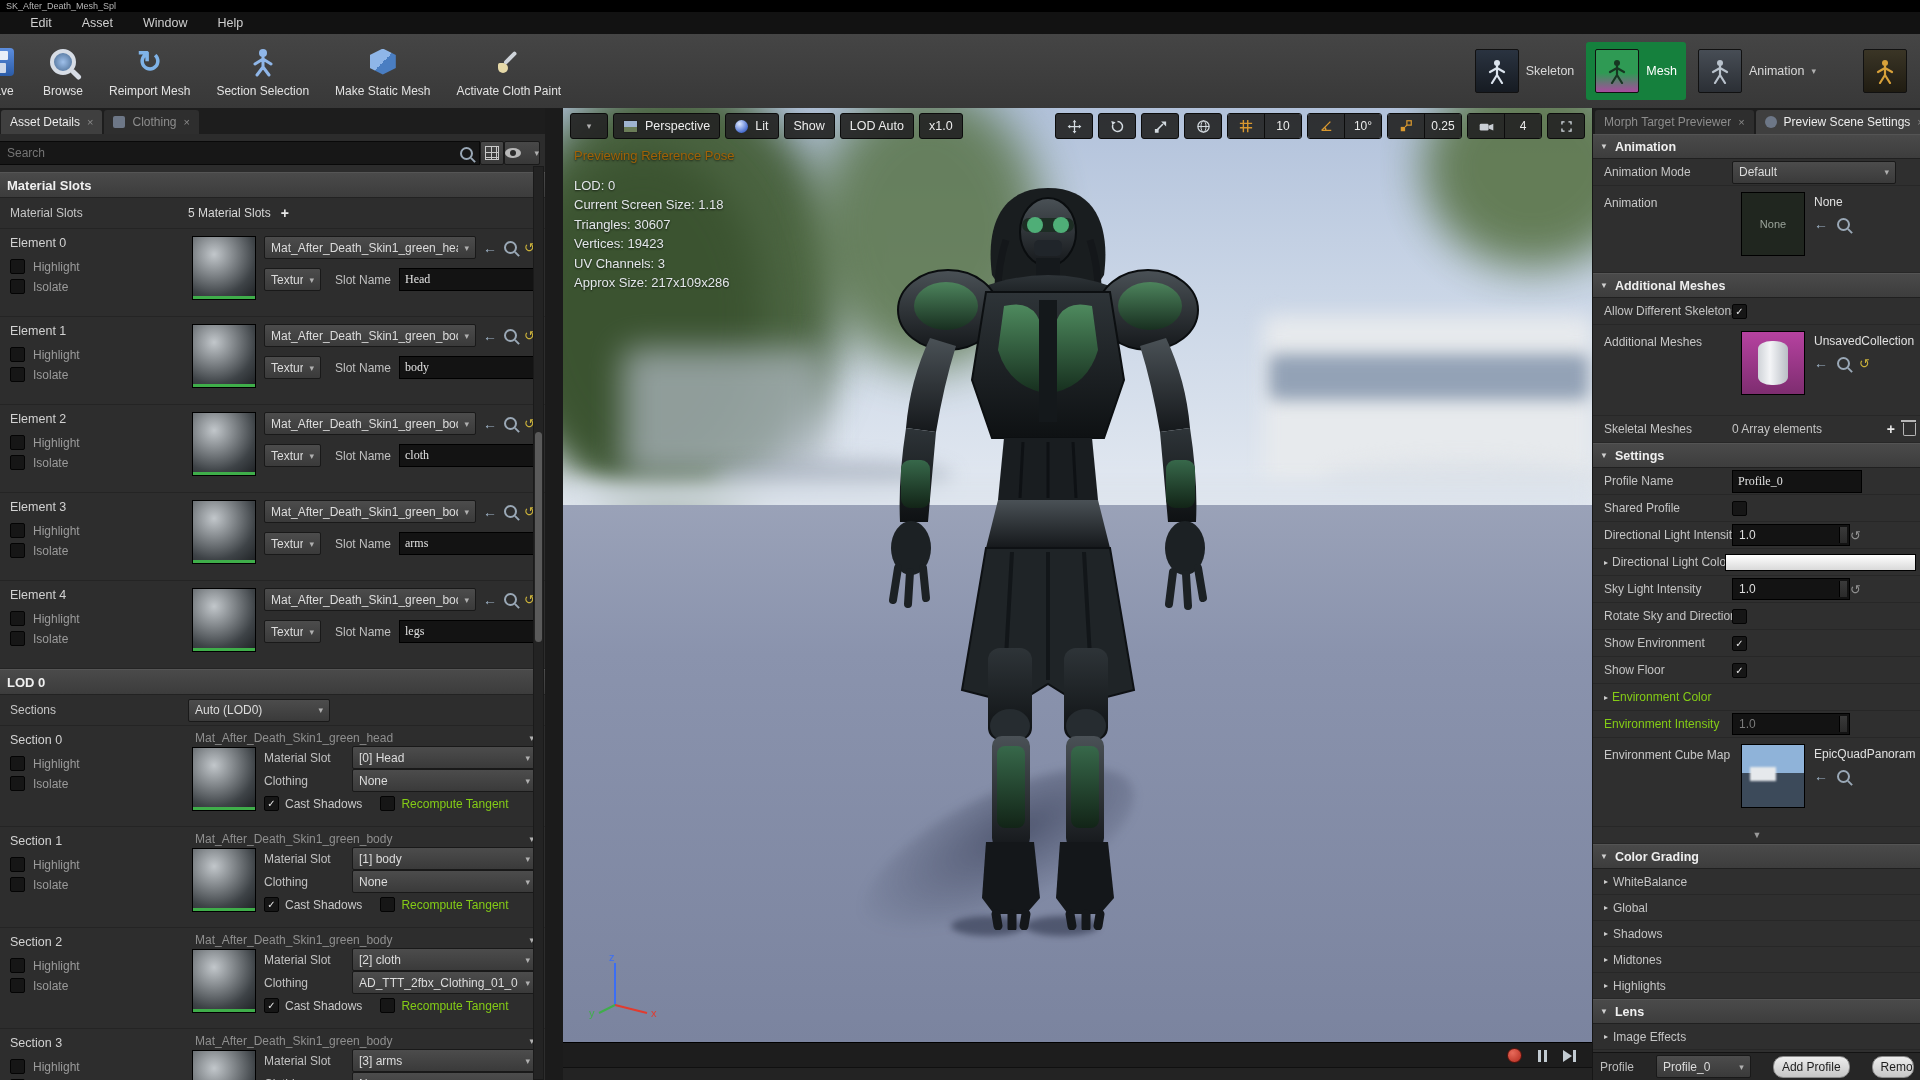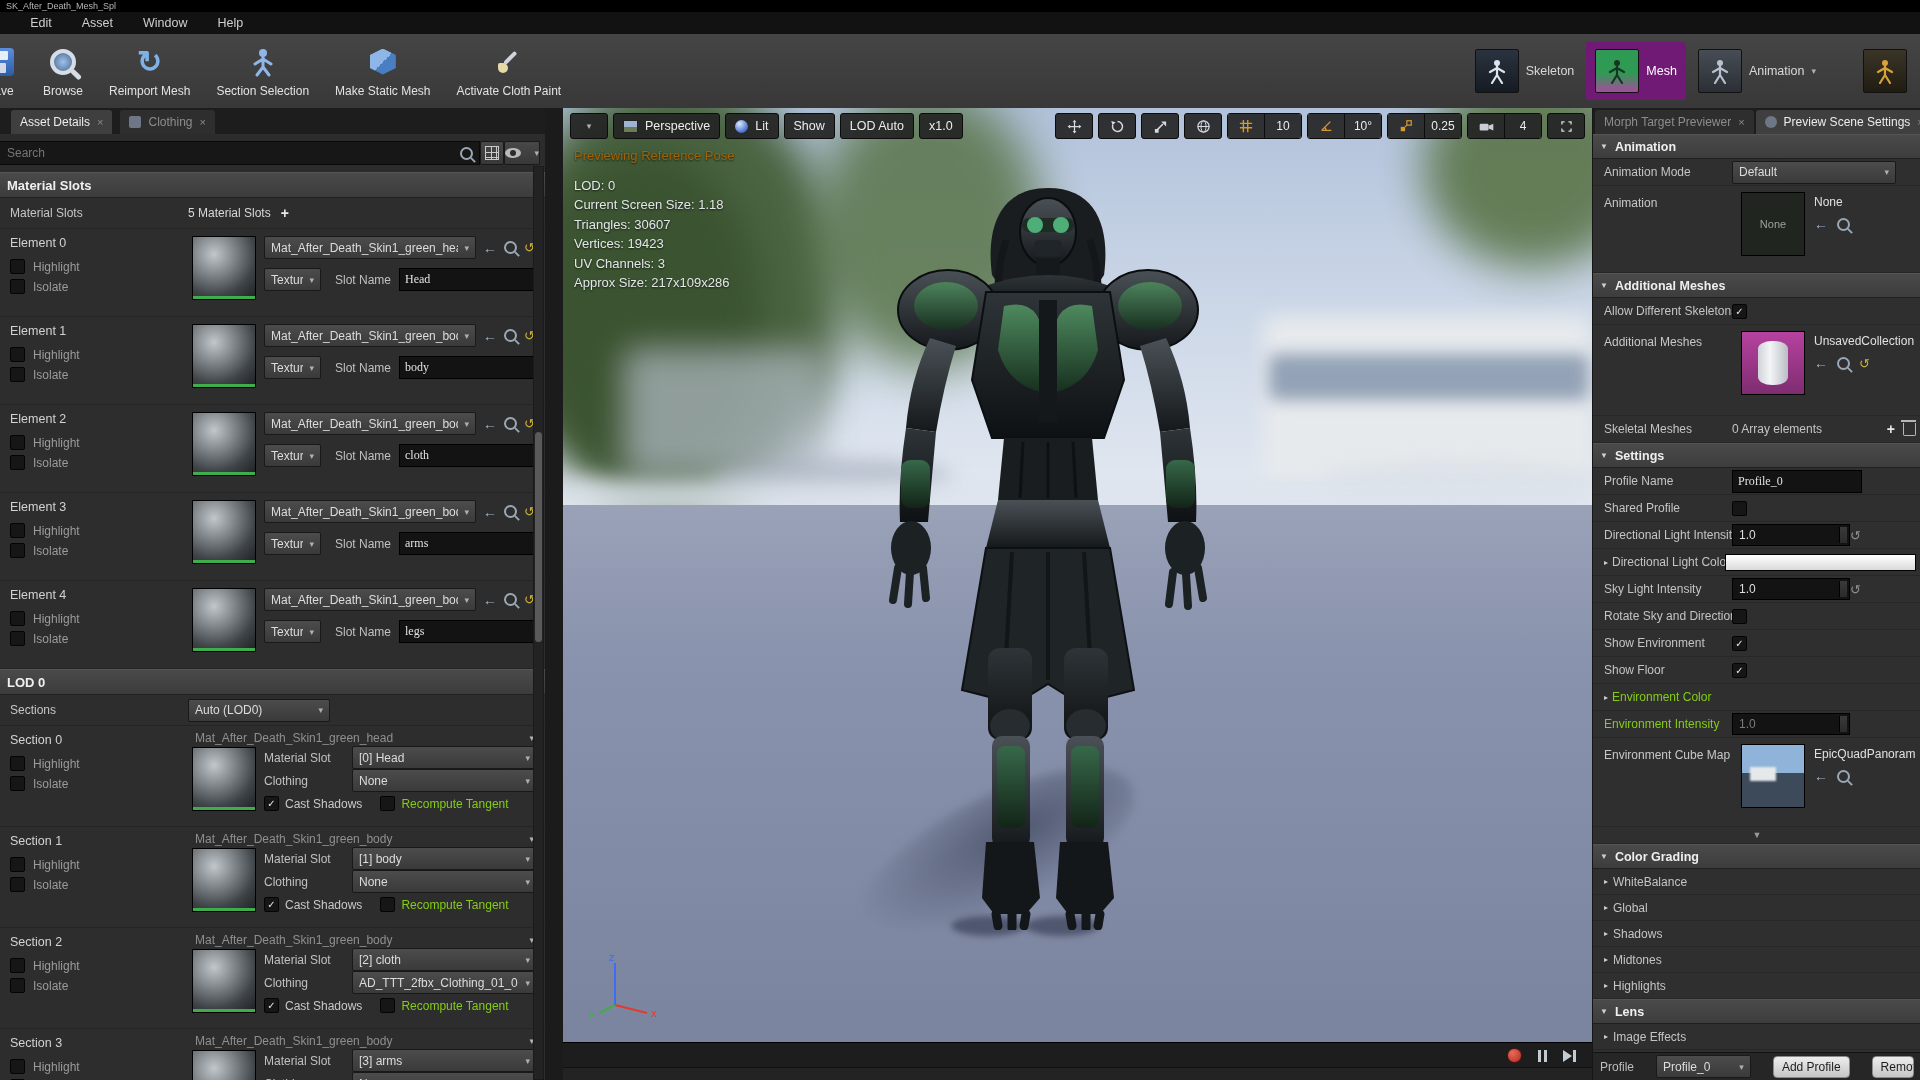--- a/index.html
+++ b/index.html
@@ -24,21 +24,21 @@
   .ic-mag-big{width:18px;height:18px;border:4px solid #d7dde6;border-radius:50%;position:relative;background:radial-gradient(#9fc0ea,#46688f)}
   .ic-mag-big::after{content:"";position:absolute;width:12px;height:5px;background:#d7dde6;transform:rotate(45deg);right:-10px;bottom:-6px;border-radius:2px}
   .ic-reimport{font-size:30px;color:#7fb3e8;font-weight:bold;line-height:1}
   .ic-box{width:26px;height:26px;background:linear-gradient(135deg,#8fb6e8 0 50%,#4a7ec2 50% 100%);
           clip-path:polygon(50% 0,100% 25%,100% 75%,50% 100%,0 75%,0 25%);}
   .ic-brush{width:30px;height:30px;position:relative}
   .ic-brush::before{content:"";position:absolute;left:4px;bottom:4px;width:10px;height:10px;background:#e6d9a8;border-radius:2px 6px 6px 6px}
   .ic-brush::after{content:"";position:absolute;left:12px;bottom:12px;width:16px;height:4px;background:#cfd4da;transform:rotate(-45deg);transform-origin:left bottom;border-radius:2px}
   .modetabs{position:absolute;right:4px;top:34px;height:74px;display:flex;align-items:center;gap:3px}
   .modetab{display:flex;align-items:center;gap:7px;height:58px;padding:0 9px;border-radius:3px;cursor:pointer;color:#d8d8d8;font-size:12.5px}
-  .modetab.active{background:#701a75;color:#fff}
+  .modetab.active{background:#15803d;color:#fff}
   .mthumb{width:42px;height:42px;border:1px solid #111;border-radius:2px;display:flex;align-items:center;justify-content:center}
   .mthumb svg{display:block}
   .t-skel{background:linear-gradient(#2a3340,#161b22)}
   .t-mesh{background:linear-gradient(180deg,#2f9a54 0 55%,#a84b9e 100%)}
   .t-anim{background:linear-gradient(#474d55,#2b2f35)}
   .t-extra{background:linear-gradient(#3a3526,#201c12)}
   
   .strip{height:24px;background:linear-gradient(#4a4a4a,#3c3c3c);border-top:1px solid #555;border-bottom:1px solid #222;
          display:flex;align-items:center;padding:0 7px;font-weight:bold;font-size:13px;color:#f0f0f0}
   .dd{height:21px;background:linear-gradient(#4c4c4c,#3a3a3a);border:1px solid #191919;border-radius:2px;
@@ -61,21 +61,21 @@
   .i-trash{width:11px;height:12px;position:relative;border:1.5px solid #b6b6b6;border-top:none;border-radius:0 0 2px 2px}
   .i-trash::before{content:"";position:absolute;left:-3px;top:-3px;width:15px;height:2px;background:#b6b6b6}
   .i-eye{width:16px;height:10px;position:relative}
   .i-eye::before{content:"";position:absolute;inset:0;background:#b9b9b9;border-radius:50%}
   .i-eye::after{content:"";position:absolute;left:5px;top:2px;width:6px;height:6px;background:#2b2b2b;border-radius:50%}
   .sphere{width:62px;height:62px;border:1px solid #000;flex-shrink:0;position:relative;
           background:radial-gradient(circle at 34% 28%,#c2c7cb 0%,#84898d 32%,#3e4347 68%,#1d2023 100%)}
   .sphere::after{content:"";position:absolute;left:0;right:0;bottom:0;height:3px;background:#3fae4a}
   
   .lpanel{position:absolute;left:0;top:108px;width:545px;bottom:0;background:#2c2c2c;overflow:hidden}
-  .ltabs{height:26px;background:#1d1d1d;display:flex;align-items:flex-end;gap:8px;padding-left:11px}
+  .ltabs{height:26px;background:#1d1d1d;display:flex;align-items:flex-end;gap:2px;padding-left:1px}
   .ltab{height:24px;display:flex;align-items:center;gap:7px;padding:0 9px;background:#2e2e2e;color:#8d8d8d;
         font-size:12px;border-radius:3px 3px 0 0;cursor:pointer}
   .ltab.active{background:#3f3f3f;color:#ececec}
   .tabx{font-size:11px;color:#8a8a8a;cursor:pointer}
   .tabico{width:12px;height:12px;background:#6d7787;border-radius:2px}
   .searchrow{height:30px;display:flex;align-items:center;padding:4px 5px;background:#2c2c2c}
   .searchbox{flex:1;height:22px;background:#171717;border:1px solid #090909;display:flex;align-items:center;
              padding:0 6px;margin-left:-7px}
   .searchbox input{flex:1;background:transparent;border:none;outline:none;color:#cfcfcf;font-size:12px;
                    font-family:"Liberation Sans",sans-serif}
@@ -174,21 +174,21 @@
   .th-cube::after{content:"";position:absolute;left:8px;top:22px;width:26px;height:14px;background:#e6e9ec;filter:blur(1px)}
   .acol{flex:1;min-width:0;display:flex;flex-direction:column;gap:7px;padding-top:3px}
   .aname{font-size:12px;color:#e0e0e0;overflow:hidden;white-space:nowrap}
   .airow{display:flex;align-items:center;gap:9px}
   .expander{height:16px;display:flex;align-items:center;justify-content:center;color:#9a9a9a;font-size:9px;
             border-bottom:1px solid #272727;background:#2f2f2f;cursor:pointer}
   .rfoot{position:absolute;left:0;right:0;bottom:0;height:27px;background:#262626;border-top:1px solid #131313;
          display:flex;align-items:center;gap:22px;padding:0 7px;overflow:hidden}
   .rfoot .flbl{color:#bdbdbd;font-size:12px}
   .foot-dd{width:148px}
-  .btn-light{height:20px;background:linear-gradient(#ededed,#c6c6c6);border:1px solid #8a8a8a;border-radius:4px;
+  .btn-light{height:20px;background:linear-gradient(#ededed,#c6c6c6);border:1px solid #8a8a8a;border-radius:10px;
              color:#1d1d1d;font-size:12px;display:flex;align-items:center;padding:0 8px;cursor:pointer;white-space:nowrap}
   .btn-rem{max-width:44px;overflow:hidden}
   svg{display:block}
 </style>
 </head>
 <body>
 
 <div class="titlebar">
   <span>SK_After_Death_Mesh_Spl</span>
 </div>

